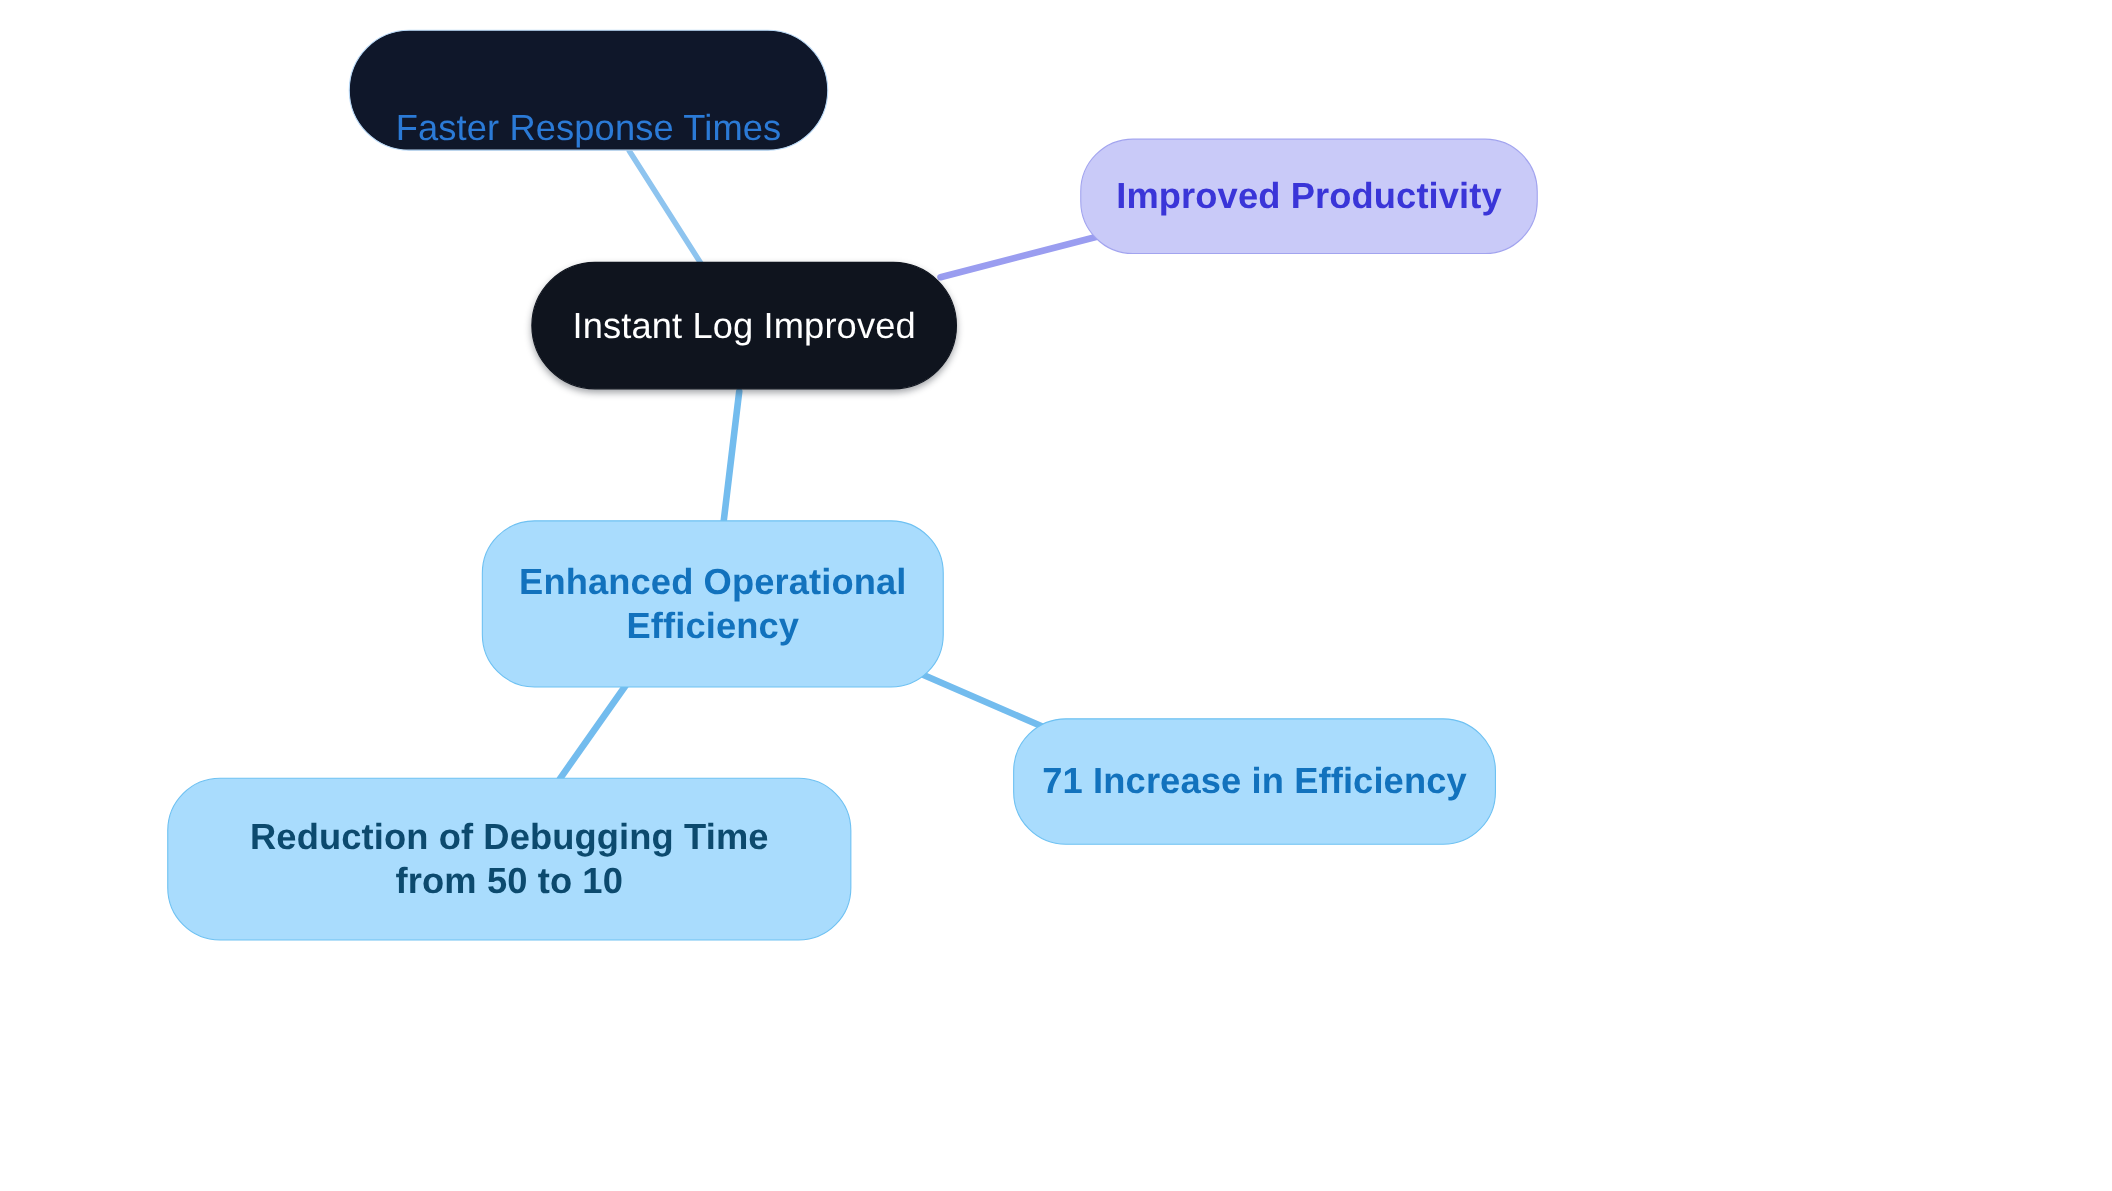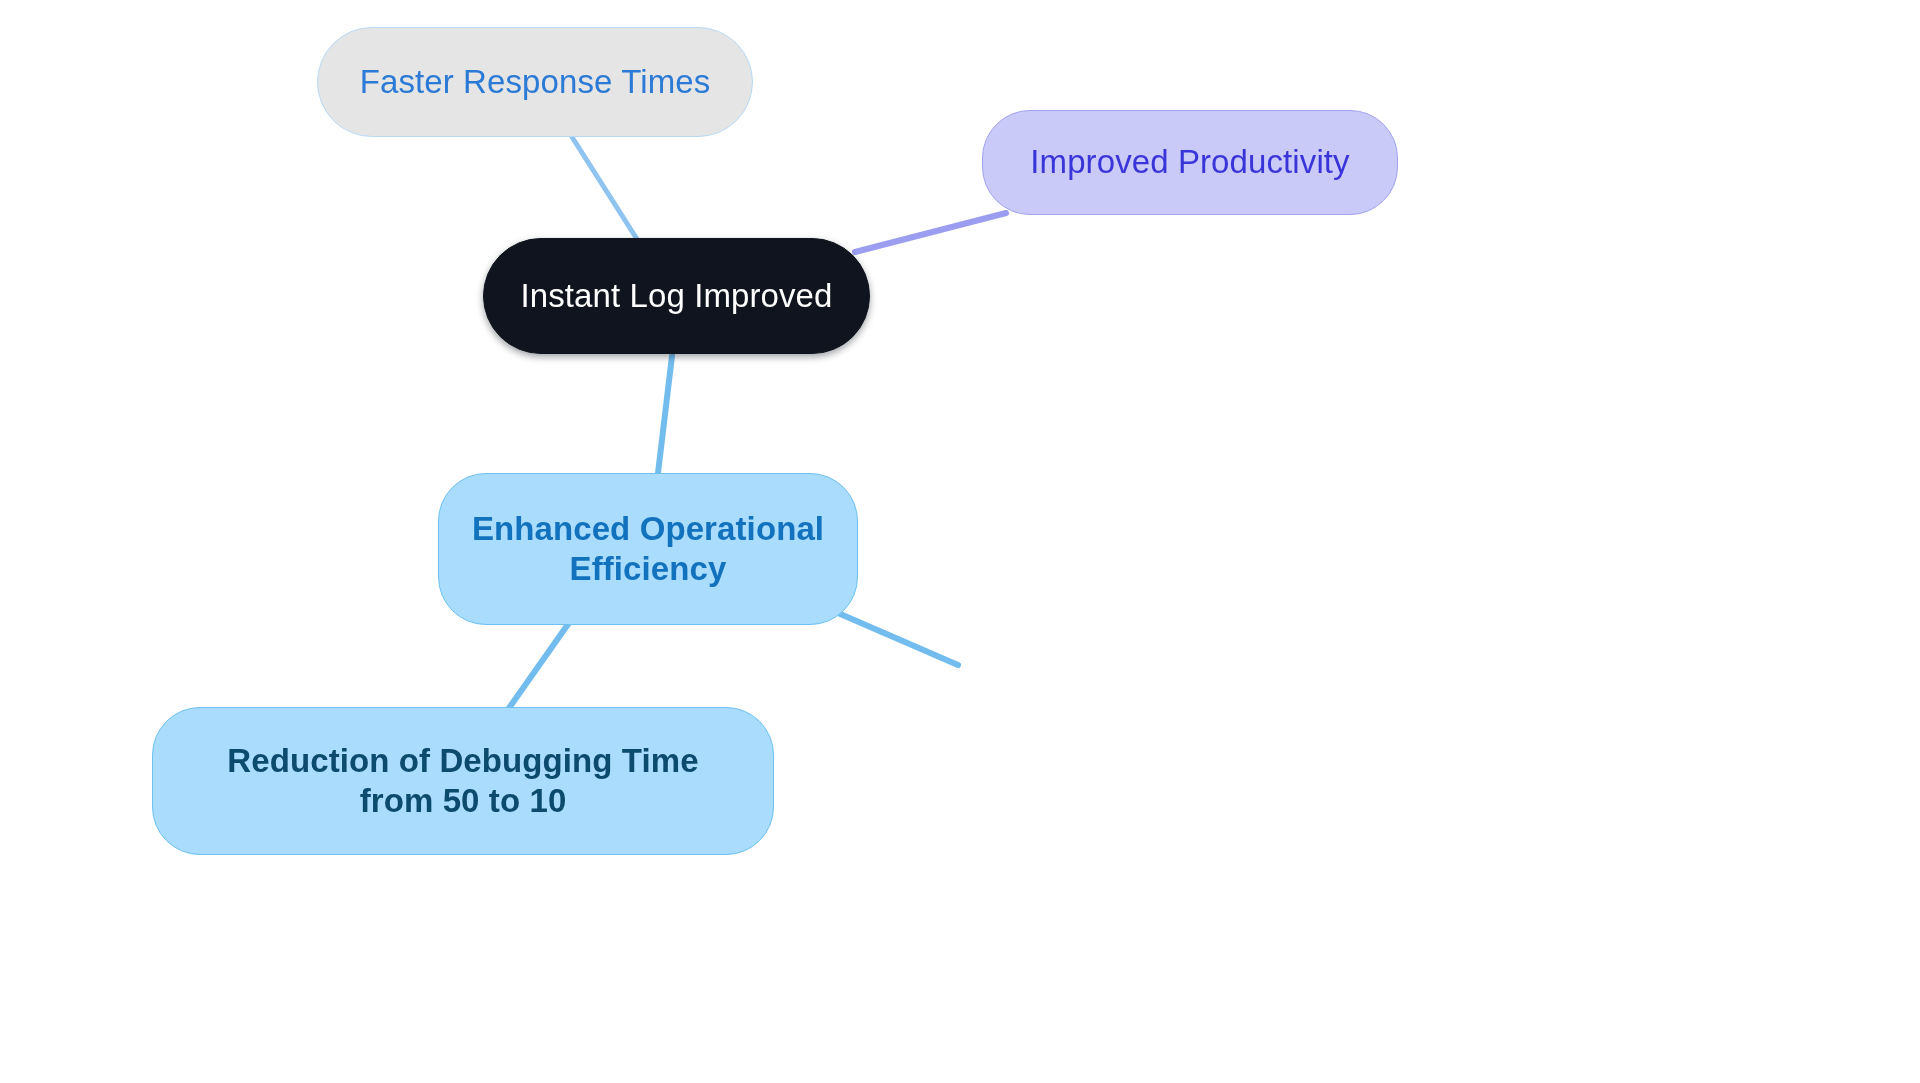--- a/index.html
+++ b/index.html
@@ -68,52 +68,56 @@
     font-weight: 700;
   }
 
   
   .node-purple {
     background: #c9caf8;
     border: 1.8px solid #a2a4ef;
     border-radius: 48px;
     color: #3a35d8;
     font-size: 33px;
-    font-weight: 400;
+    font-weight: 700;
+    margin-top: 16px;
   }
 </style>
 </head>
 <body>
 
 <div id="canvas" style="background: rgb(255, 255, 255);">
 
   <svg id="edges" viewBox="0 0 1920 1083" xmlns="http://www.w3.org/2000/svg">
       <path d="M 642 247 L 572 137" stroke="#8ec4ef" stroke-width="5" stroke-linecap="round" fill="none"></path>
       <path d="M 855 252 L 1006 213" stroke="#9a9df0" stroke-width="6" stroke-linecap="round" fill="none"></path>
       <path d="M 672 356 L 658 473" stroke="#73bcee" stroke-width="6" stroke-linecap="round" fill="none"></path>
       <path d="M 838 613 L 958 665" stroke="#73bcee" stroke-width="6" stroke-linecap="round" fill="none"></path>
       <path d="M 571 620 L 509 708" stroke="#73bcee" stroke-width="6" stroke-linecap="round" fill="none"></path>
     </svg>
 
   <div class="node node-root" id="node-root" style="left: 483px; top: 238px; width: 387px; height: 116px; background: rgb(15, 20, 30); border-color: rgb(15, 20, 30); color: rgb(255, 255, 255);">
     <span>Instant Log Improved</span>
   </div>
 
-  <div class="node node-pale" id="node-faster-response-times" style="left: 317px; top: 27px; width: 436px; height: 110px; background: #e5e5e5; border-color: rgb(185, 217, 247); color: rgb(43, 122, 214);">
+  <div class="node node-pale" id="node-faster-response-times" style="left: 317px; top: 27px; width: 436px; height: 110px; background: #0f172a; border-color: rgb(185, 217, 247); color: rgb(43, 122, 214); align-items: flex-end;">
     <span>Faster Response Times</span>
   </div>
 
   <div class="node node-purple" id="node-improved-productivity" style="left: 982px; top: 110px; width: 416px; height: 105px; background: rgb(201, 202, 248); border-color: rgb(162, 164, 239); color: rgb(58, 53, 216);">
     <span>Improved Productivity</span>
   </div>
 
   <div class="node node-blue" id="node-enhanced-operational-efficiency" style="left: 438px; top: 473px; width: 420px; height: 152px; background: rgb(169, 220, 253); border-color: rgb(110, 193, 242); color: rgb(18, 114, 189);">
     <span>Enhanced Operational
 Efficiency</span>
   </div>
 
+  <div class="node node-blue" id="node-increase-in-efficiency" style="left: 921px; top: 653px; width: 439px; height: 115px; background: rgb(169, 220, 253); border-color: rgb(110, 193, 242); color: rgb(18, 114, 189);">
+    <span>71 Increase in Efficiency</span>
+  </div>
 
   <div class="node node-blue" id="node-reduction-of-debugging-time" style="left: 152px; top: 707px; width: 622px; height: 148px; background: rgb(169, 220, 253); border-color: rgb(110, 193, 242); color: #0c4a6e;">
     <span>Reduction of Debugging Time
 from 50 to 10</span>
   </div>
 
 </div>
 
 </body></html>

